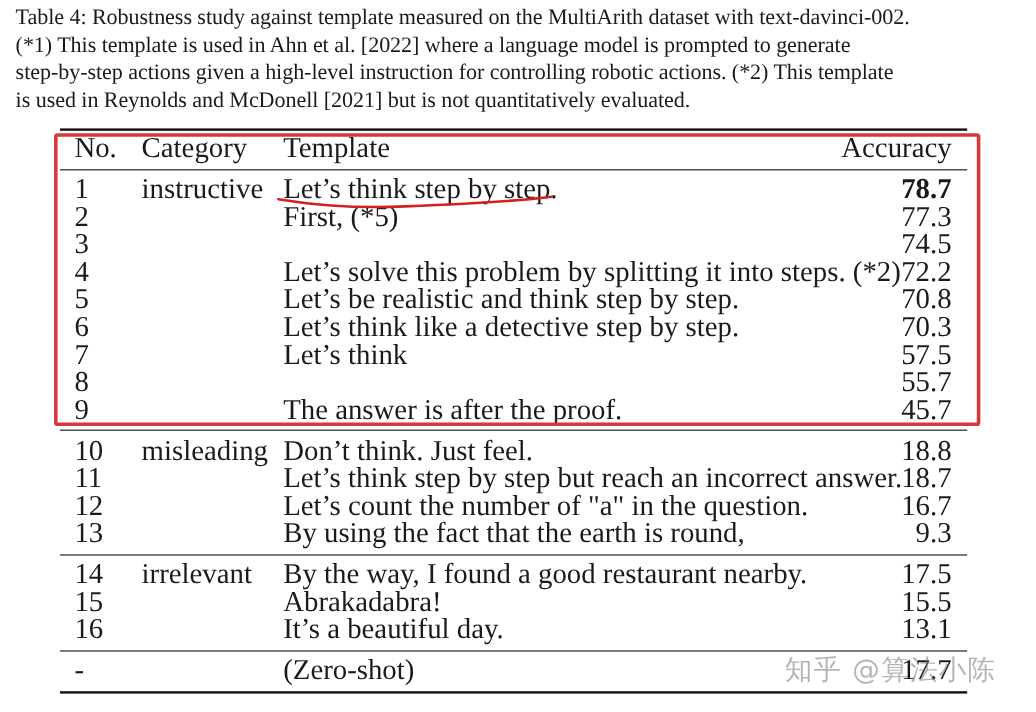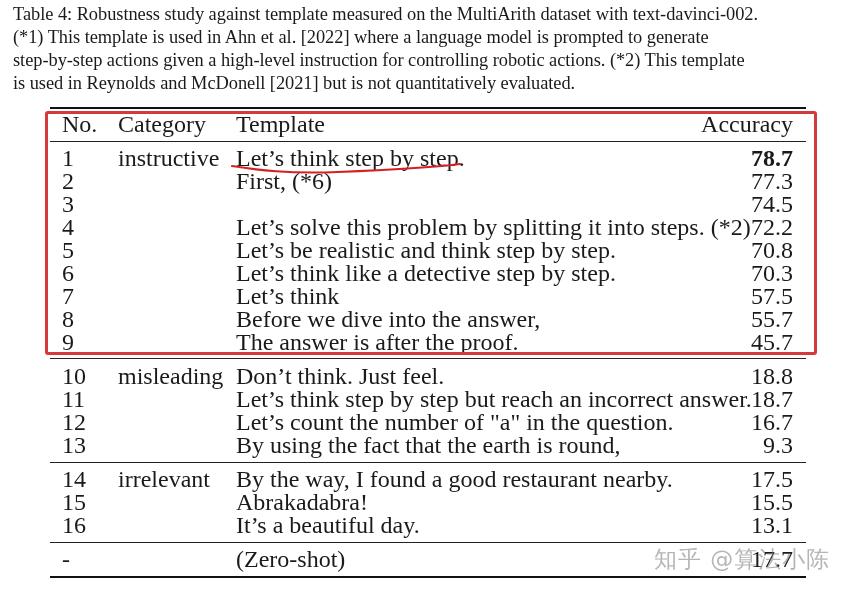--- a/index.html
+++ b/index.html
@@ -118,21 +118,21 @@
   <div class="rule-light" style="top:34px;"></div>
 
   <div class="row" style="top:40px;">
     <span class="cell c-no">1</span>
     <span class="cell c-cat">instructive</span>
     <span class="cell c-tpl">Let’s think step by step.</span>
     <span class="cell c-acc bold">78.7</span>
   </div>
   <div class="row" style="top:63px;">
     <span class="cell c-no">2</span>
-    <span class="cell c-tpl">First, (*6)</span>
+    <span class="cell c-tpl">First, (*5)</span>
     <span class="cell c-acc">77.3</span>
   </div>
   <div class="row" style="top:86px;">
     <span class="cell c-no">3</span>
     <span class="cell c-acc">74.5</span>
   </div>
   <div class="row" style="top:109px;">
     <span class="cell c-no">4</span>
     <span class="cell c-tpl">Let’s solve this problem by splitting it into steps. (*2)</span>
     <span class="cell c-acc">72.2</span>
@@ -147,21 +147,20 @@
     <span class="cell c-tpl">Let’s think like a detective step by step.</span>
     <span class="cell c-acc">70.3</span>
   </div>
   <div class="row" style="top:178px;">
     <span class="cell c-no">7</span>
     <span class="cell c-tpl">Let’s think</span>
     <span class="cell c-acc">57.5</span>
   </div>
   <div class="row" style="top:201px;">
     <span class="cell c-no">8</span>
-    <span class="cell c-tpl">Before we dive into the answer,</span>
     <span class="cell c-acc">55.7</span>
   </div>
   <div class="row" style="top:224px;">
     <span class="cell c-no">9</span>
     <span class="cell c-tpl">The answer is after the proof.</span>
     <span class="cell c-acc">45.7</span>
   </div>
 
   <div class="rule-light" style="top:251px;"></div>
 

